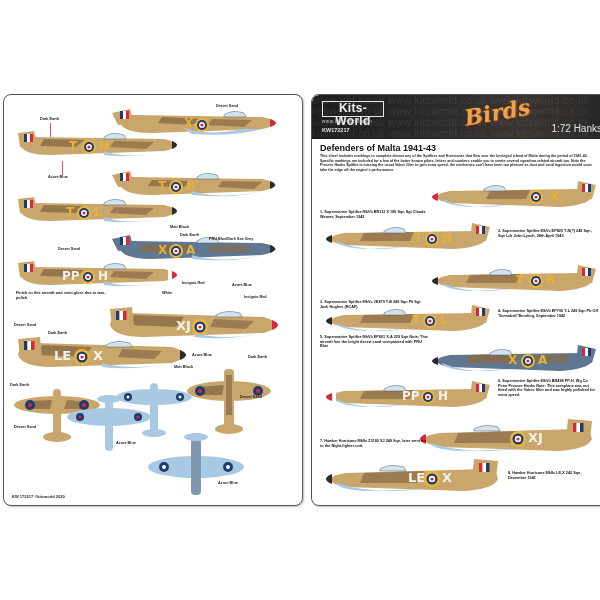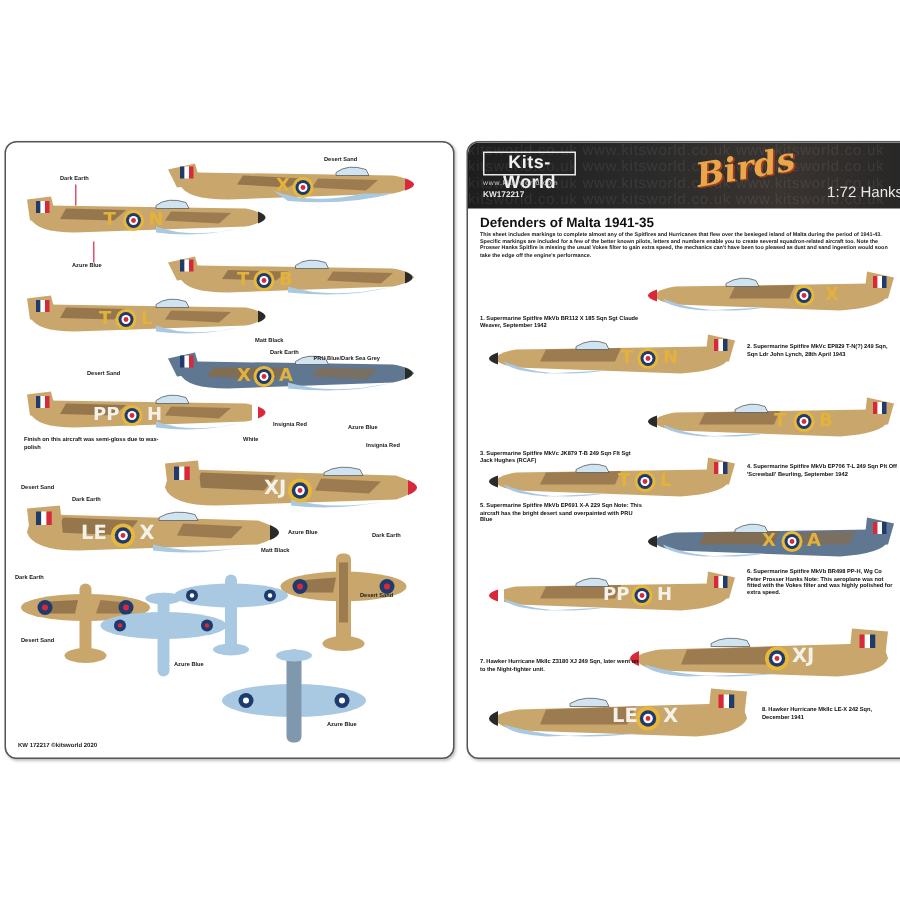--- a/index.html
+++ b/index.html
@@ -340,21 +340,21 @@
     </div>
     <div class="logo-box">Kits-World</div>
     <div class="logo-url">www.kits-world.com</div>
     <div class="product-code">KW172217</div>
     <div class="warbirds">
       <span class="birds-text">Birds</span>
     </div>
     <div class="scale">1:72 Hanks</div>
   </div>
 
-  <div class="title">Defenders of Malta 1941-35</div>
+  <div class="title">Defenders of Malta 1941-43</div>
   <div class="intro">This sheet includes markings to complete almost any of the Spitfires and Hurricanes that flew over the besieged island of Malta during the period of 1941-43. Specific markings are included for a few of the better known pilots, letters and numbers enable you to create several squadron-related aircraft too. Note the Prosser Hanks Spitfire is missing the usual Vokes filter to gain extra speed, the mechanics can't have been too pleased as dust and sand ingestion would soon take the edge off the engine's performance.</div>
 
   <div class="plane" style="left:118px; top:82px;">
     <svg width="170" height="40" viewBox="0 0 170 40">
       <path d="M6 20 Q8 16 20 14 L150 12 Q160 12 162 20 Q158 28 130 30 L20 26 Q8 24 6 20Z" fill="#c9a66b"></path>
       <path d="M60 14 L100 13 L96 22 L56 22Z" fill="#8a6a45" opacity="0.7"></path>
       <path d="M12 22 Q40 34 80 28 L40 30 Q14 28 12 22Z" fill="#a9c9e3"></path>
       <path d="M148 4 L166 8 L162 22 L146 22Z" fill="#c9a66b"></path>
       <rect x="152" y="7" width="3" height="8" fill="#d8283a"></rect>
         <rect x="155" y="7" width="3" height="8" fill="#fff"></rect>

